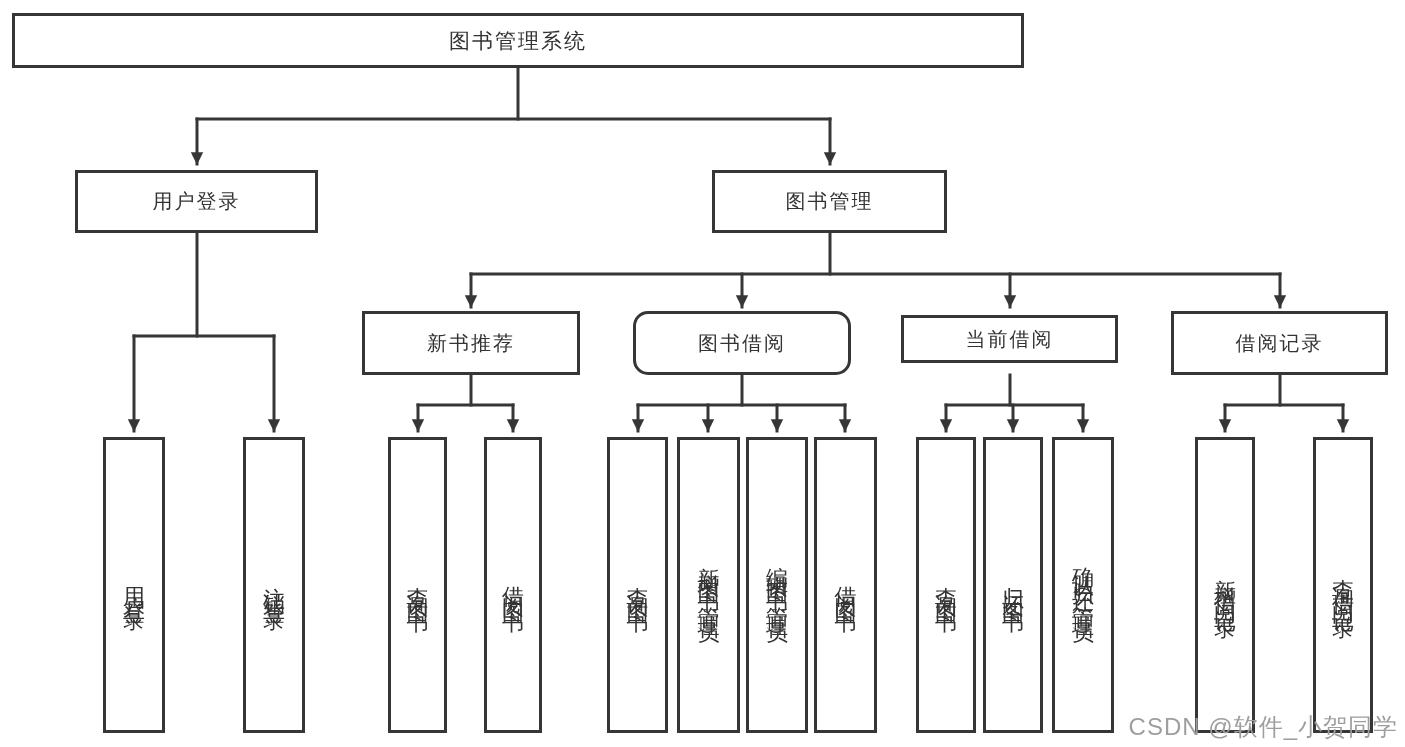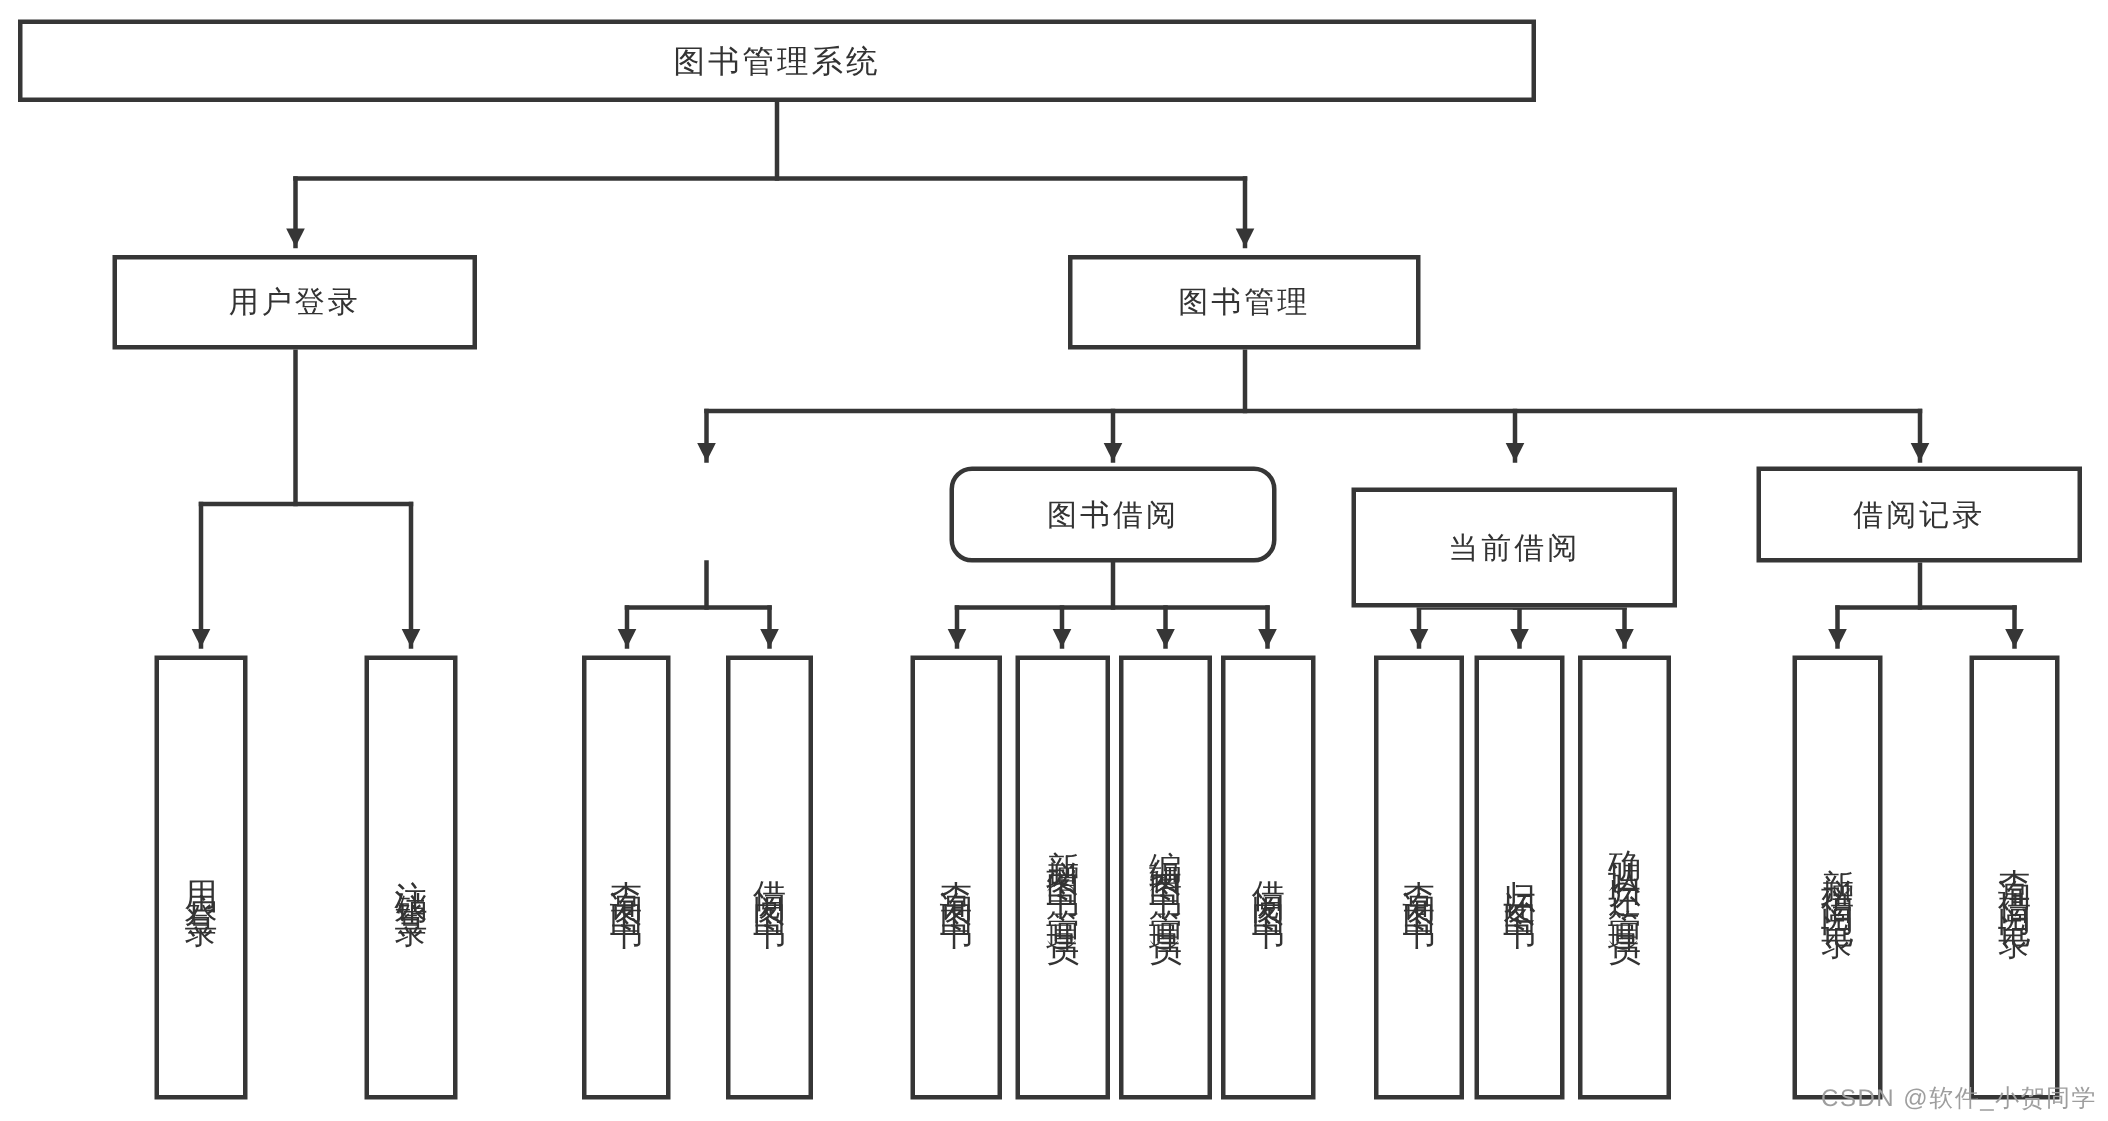--- a/index.html
+++ b/index.html
@@ -15,21 +15,21 @@
   .hnode span { font-size:20px; letter-spacing:2px; white-space:nowrap;text-align:right; }
   .root span  { font-size:21px; letter-spacing:2px; }
   .vnode .vlabel {
     writing-mode:vertical-rl; text-orientation:mixed;
     font-size:22px; letter-spacing:8px; line-height:1; white-space:nowrap;
   }
   svg.connectors { position:absolute; left:0; top:0; z-index:1; pointer-events:none; }
   svg.connectors line { stroke:#363636; stroke-width:3; stroke-linecap:square; }
   .watermark {
     position:absolute; right:7px; bottom:4px; z-index:3;
-    font-size:16px; color:#9e9e9e; letter-spacing:1px; white-space:nowrap;
+    font-size:24px; color:#9e9e9e; letter-spacing:1px; white-space:nowrap;
   }
 </style>
 </head>
 <body>
 
 <div class="canvas">
 
   <svg class="connectors" width="1405" height="747" viewBox="0 0 1405 747">
     <defs>
       <marker id="ah" viewBox="0 0 10 10" refX="9" refY="5" markerWidth="5.2" markerHeight="4.6" orient="auto" markerUnits="strokeWidth">
@@ -82,24 +82,27 @@
     <span>图书管理系统</span>
   </div>
 
   <div class="node hnode" style="left:75px;top:170px;width:243px;height:63px;">
     <span>用户登录</span>
   </div>
   <div class="node hnode" style="left:712px;top:170px;width:235px;height:63px;font-family:Liberation Serif, serif;">
     <span>图书管理</span>
   </div>
 
+  <div class="node hnode" style="left:362px;top:311px;width:218px;height:64px;">
+    <span>新书推荐</span>
+  </div>
   <div class="node hnode" style="left:633px;top:311px;width:218px;height:64px;border-radius:15px;">
     <span>图书借阅</span>
   </div>
-  <div class="node hnode" style="left:901px;top:325px;width:217px;height:80px;">
+  <div class="node hnode" style="left:901px;top:315px;width:217px;height:48px;">
     <span>当前借阅</span>
   </div>
   <div class="node hnode" style="left:1171px;top:311px;width:217px;height:64px;">
     <span>借阅记录</span>
   </div>
 
   <div class="node vnode" style="left:103px;top:437px;width:62px;height:296px;">
     <span class="vlabel">用户登录</span>
   </div>
   <div class="node vnode" style="left:243px;top:437px;width:62px;height:296px;">

